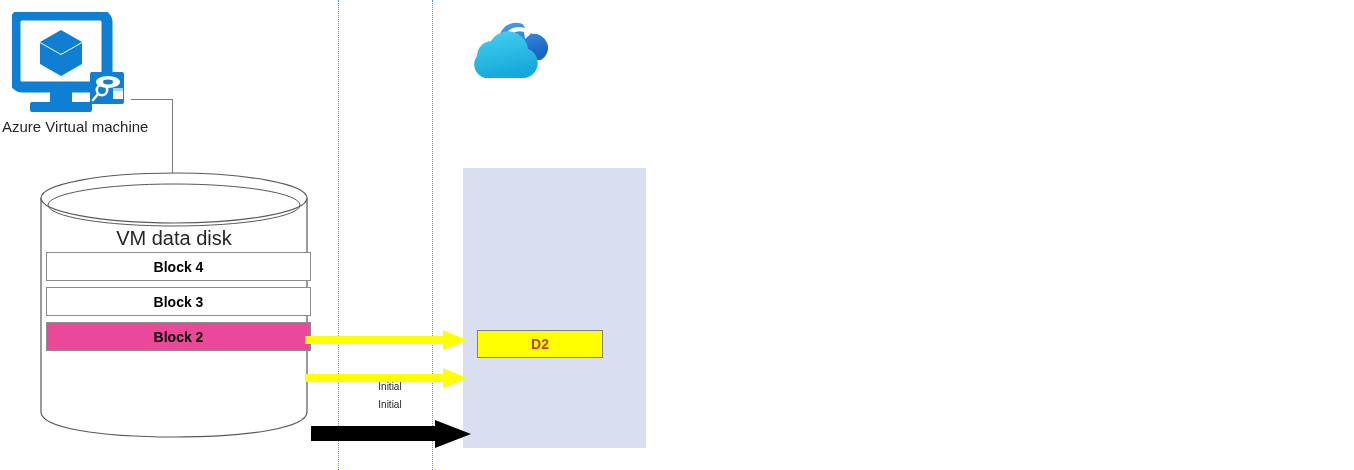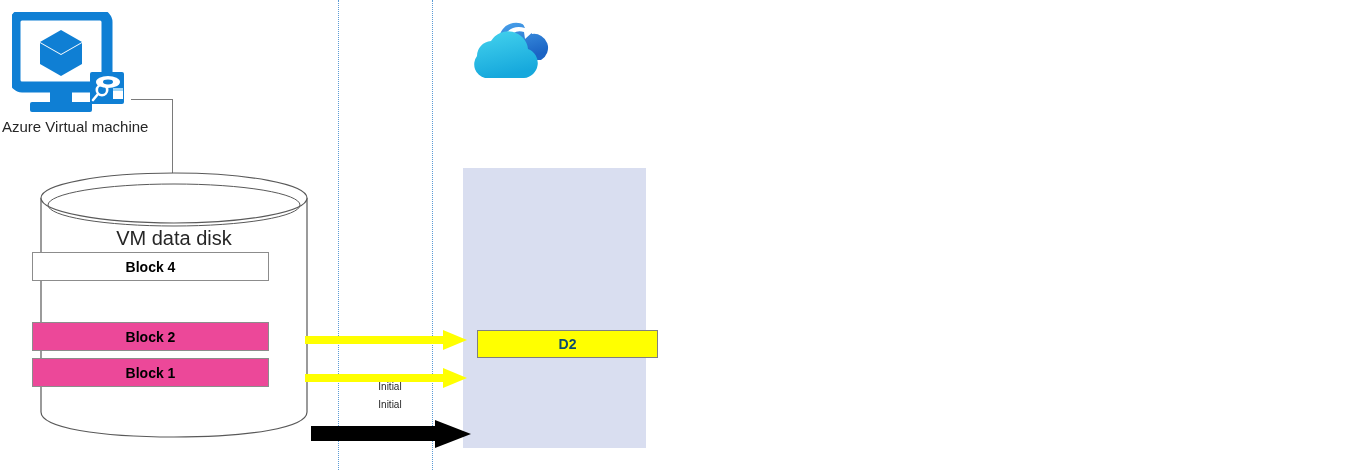--- a/index.html
+++ b/index.html
@@ -57,22 +57,22 @@
     left: 40px; top: 186px;
     width: 268px;
     text-align: center;
     font-size: 20px;
     color: #262626;
     margin-top: 41px;
   }
 
   
   .block {
-    left: 32px;
-    width: 237px;
+    left: 46px;
+    width: 265px;
     height: 29px;
     box-sizing: border-box;
     border: 1.3px solid #8c8c8c;
     background: #ffffff;
     display: flex;
     align-items: center;
     justify-content: center;
     font-size: 14px;
     font-weight: bold;
     color: #000000;
@@ -97,31 +97,31 @@
     white-space: nowrap;
   }
   #rp-panel {
     left: 463px; top: 168px;
     width: 183px; height: 280px;
     background: #D9DEF0;
   }
 
   .dblock {
     left: 477px;
-    width: 181px;
+    width: 126px;
     height: 28px;
     box-sizing: border-box;
     border: 1.4px solid #808080;
     background: #FFFF00;
     display: flex;
     align-items: center;
     justify-content: center;
     font-size: 14px;
     font-weight: bold;
-    color: #0c4a6e;
+    color: #c2410c;
   }
   #dblock2 { top: 330px; }
   #dblock1 { top: 371px; }
 
   
   .yellow-arrow { height: 24px; }
   #yarrow-top { left: 305px; top: 328px; width: 162px; }
   #yarrow-bot { left: 305px; top: 366px; width: 162px; }
 
   #black-arrow { left: 311px; top: 420px; width: 160px; height: 28px; }
@@ -179,22 +179,22 @@
 
       <ellipse cx="134" cy="26" rx="133" ry="25" fill="#ffffff" stroke="#595959" stroke-width="1.2"></ellipse>
 
       <ellipse cx="134" cy="33" rx="126" ry="21" fill="none" stroke="#595959" stroke-width="1"></ellipse>
     </svg>
   </div>
 
   <div class="abs" id="disk-title">VM data disk</div>
 
   <div class="abs block" id="block4">Block 4</div>
+  <div class="abs block" id="block3">Block 3</div>
   <div class="abs block highlight" id="block2">Block 2</div>
-  <div class="abs block highlight" id="block1">Block 1</div>
 
   <div class="abs" id="vault-icon">
     <svg width="108" height="92" viewBox="0 0 108 92" xmlns="http://www.w3.org/2000/svg">
       <defs>
         <linearGradient id="gdark" x1="0" y1="0" x2="0.4" y2="1">
           <stop offset="0%" stop-color="#4AA3EC"></stop>
           <stop offset="100%" stop-color="#1B64C4"></stop>
         </linearGradient>
         <linearGradient id="glight" x1="0" y1="0" x2="0.3" y2="1">
           <stop offset="0%" stop-color="#45D3EE"></stop>

